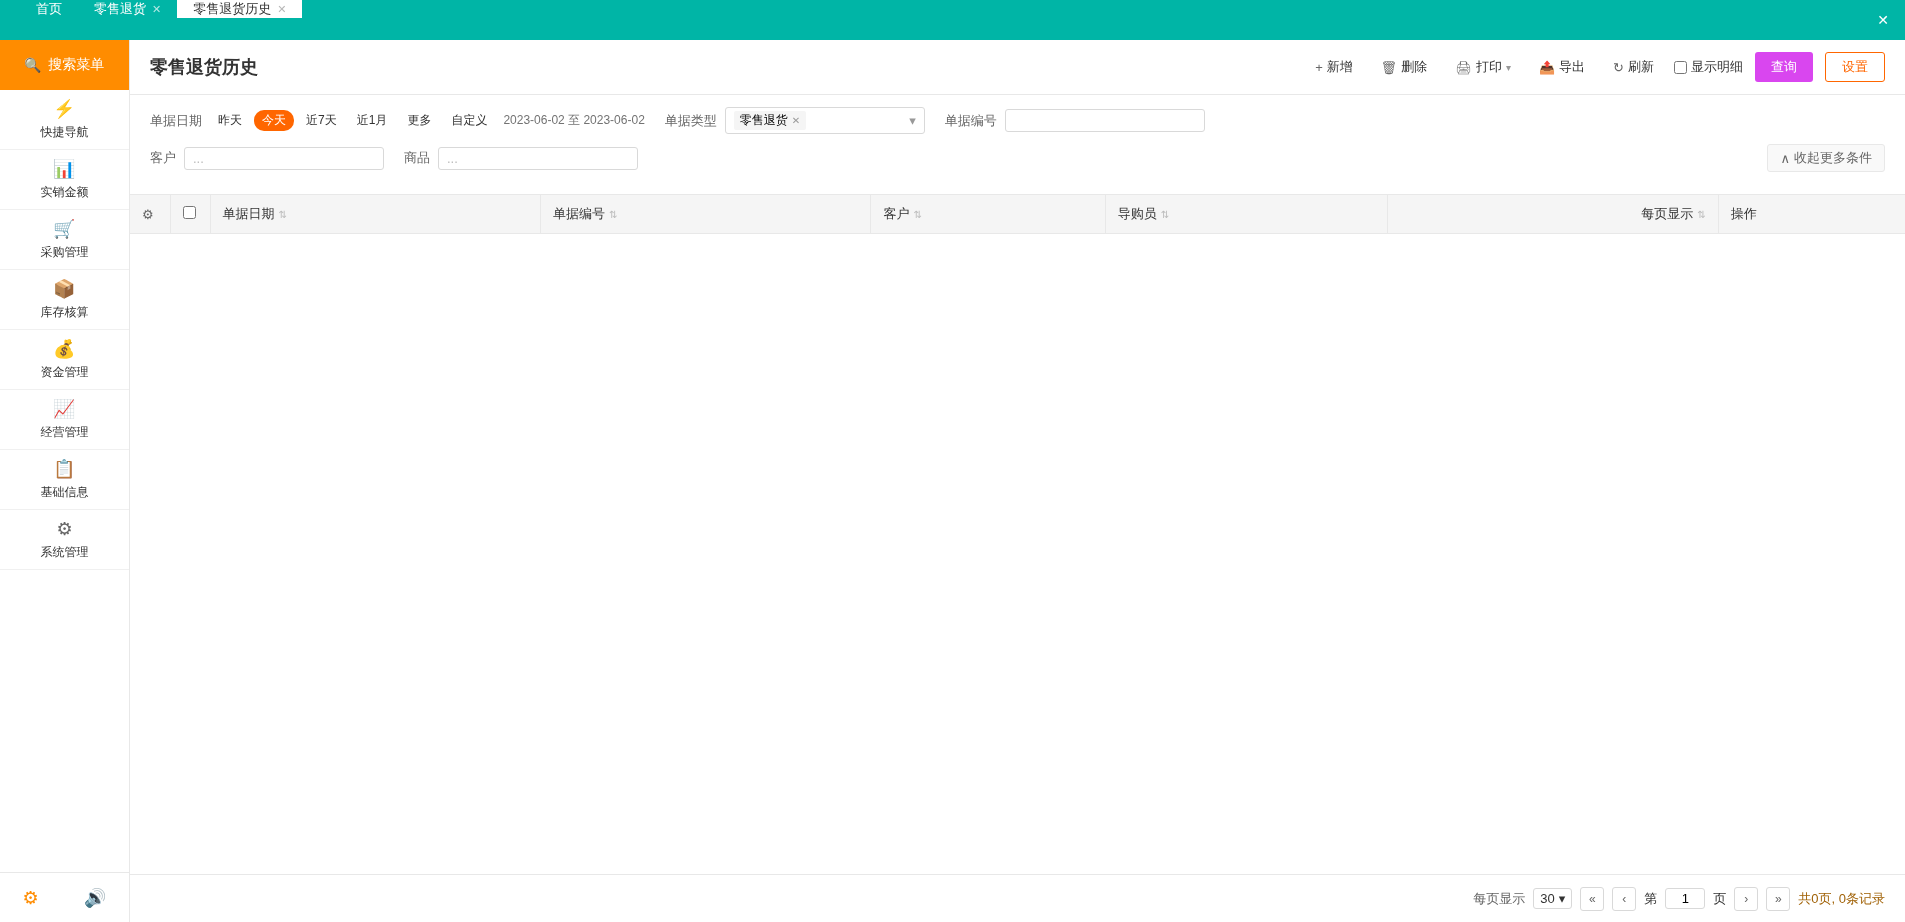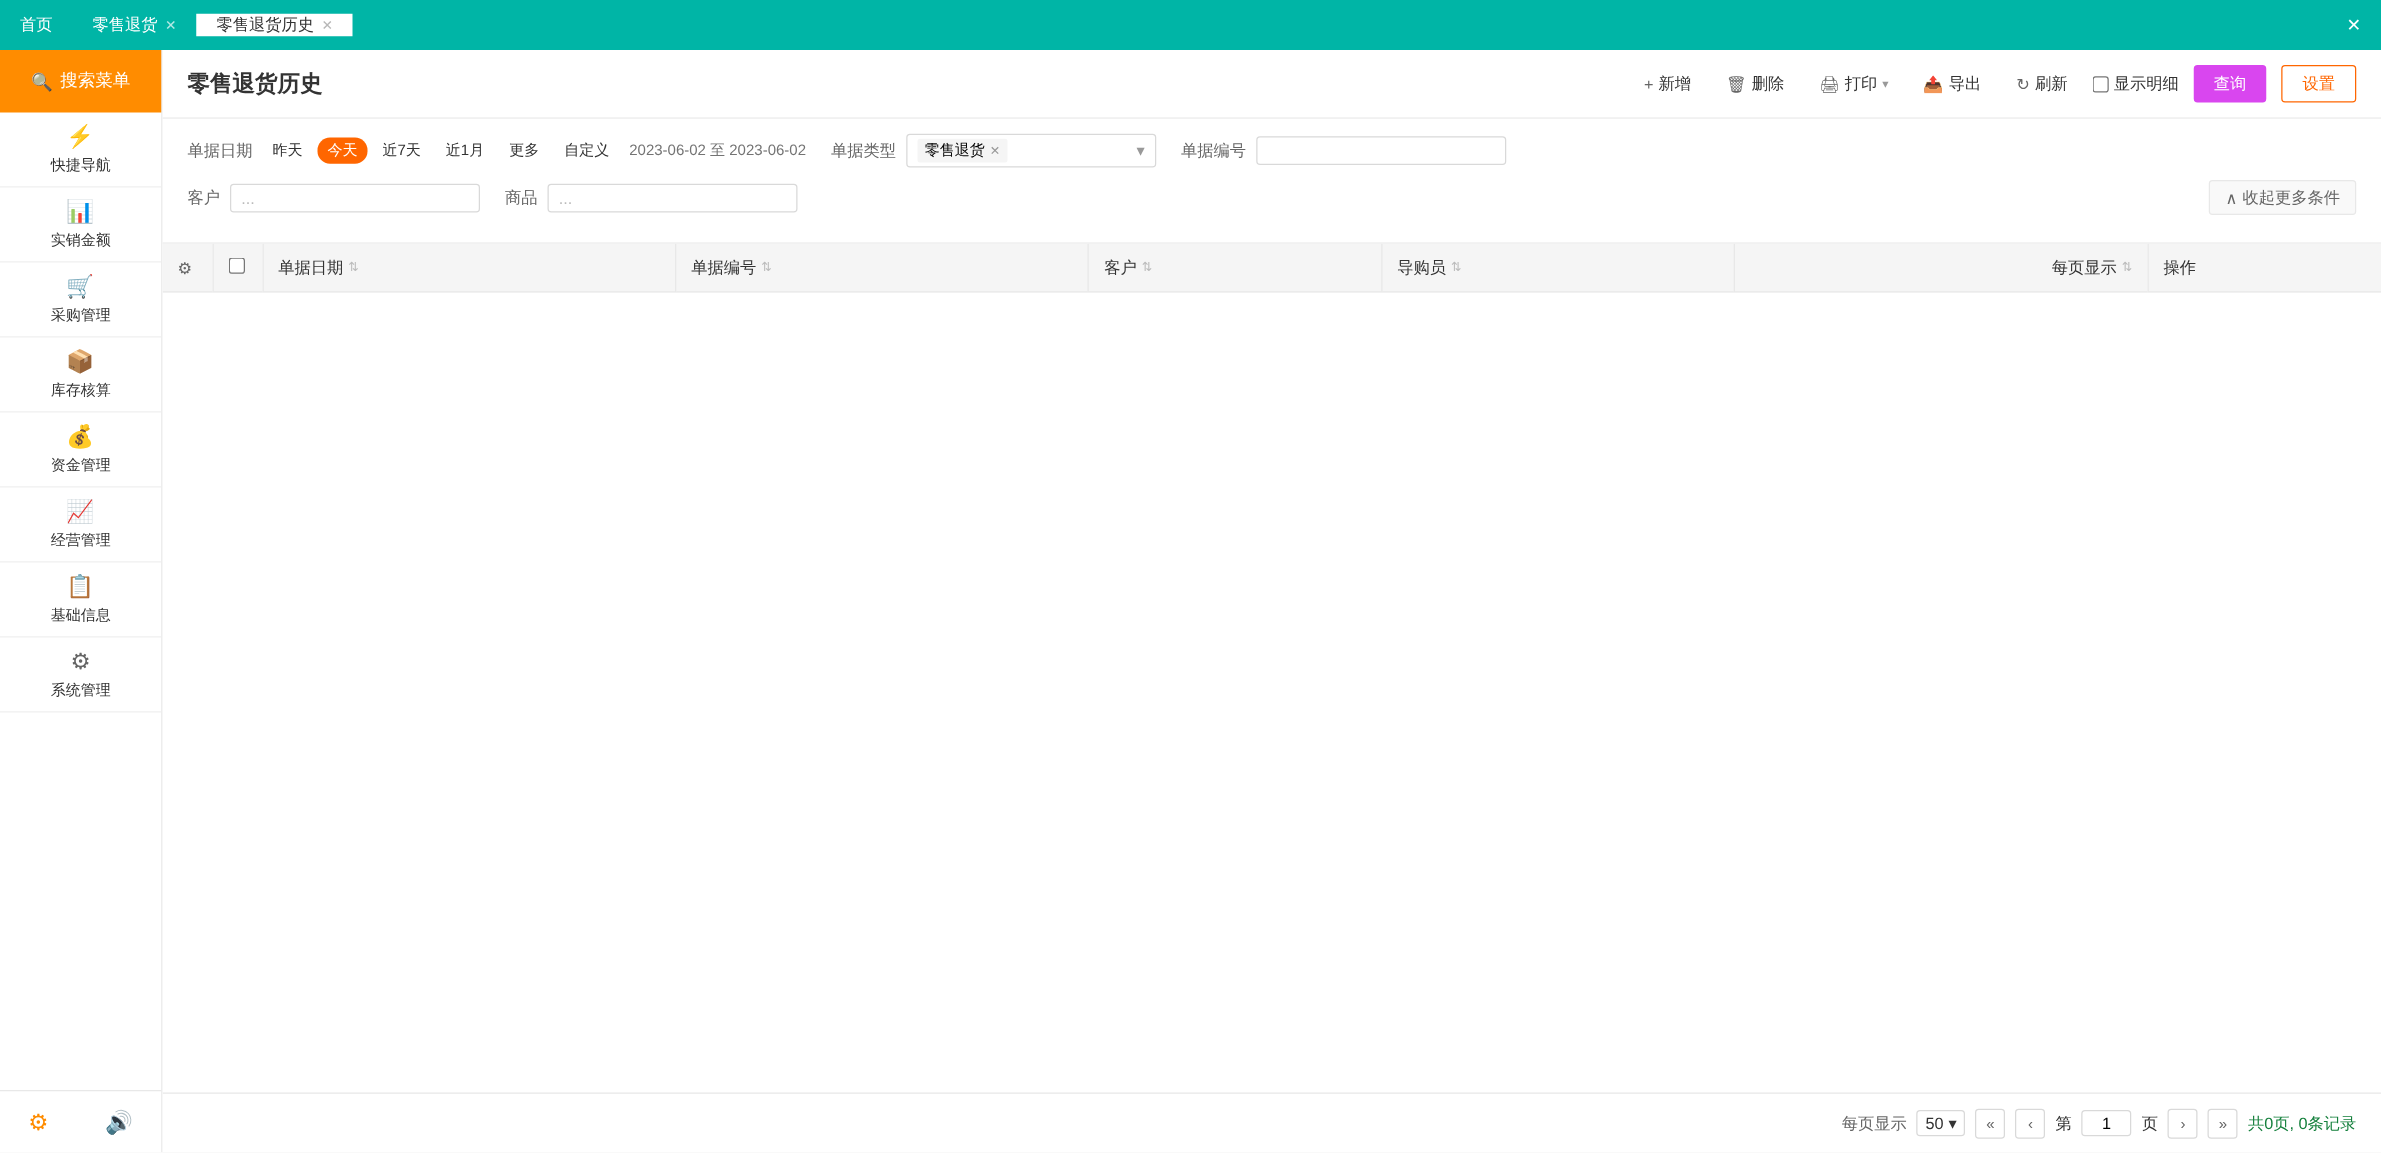--- a/index.html
+++ b/index.html
@@ -9,23 +9,24 @@
     .top-nav {
       height: 40px;
       background: #00b5a6;
       display: flex;
       align-items: center;
       padding: 0 0 0 0;
       flex-shrink: 0;
     }
     .top-nav-tabs {
       display: flex;
-      align-items: center;
+      align-items: flex-start;
       height: 100%;
       flex: 1;
+      margin-left: 20px;
     }
     .nav-tab {
       padding: 0 16px;
       display: flex;
       align-items: center;
       font-size: 13px;
       color: #fff;
       cursor: pointer;
       position: relative;
       white-space: nowrap;
@@ -379,21 +380,21 @@
       font-size: 12px;
     }
     .page-input {
       border: 1px solid #d9d9d9;
       border-radius: 3px;
       padding: 2px 6px;
       width: 40px;
       text-align: center;
       font-size: 13px;
     }
-    .page-info { color: #15803d; }
+    .page-info { color: #a16207; }
   </style>
 </head>
 <body>
 
 <div class="top-nav">
   <div class="top-nav-tabs">
     <div class="nav-tab">
       <span>首页</span>
     </div>
     <div class="nav-tab">
@@ -596,21 +597,21 @@
           </thead>
           <tbody>
           </tbody>
         </table>
 
       </div>
 
       <div class="pagination">
         <span class="page-size-label">每页显示</span>
         <div class="page-size-select">
-          <span>50</span>
+          <span>30</span>
           <span>▾</span>
         </div>
         <div class="page-nav-btn">«</div>
         <div class="page-nav-btn">‹</div>
         <span>第</span>
         <input class="page-input" type="text" value="1" style="">
         <span>页</span>
         <div class="page-nav-btn">›</div>
         <div class="page-nav-btn">»</div>
         <span class="page-info">共0页, 0条记录</span>

